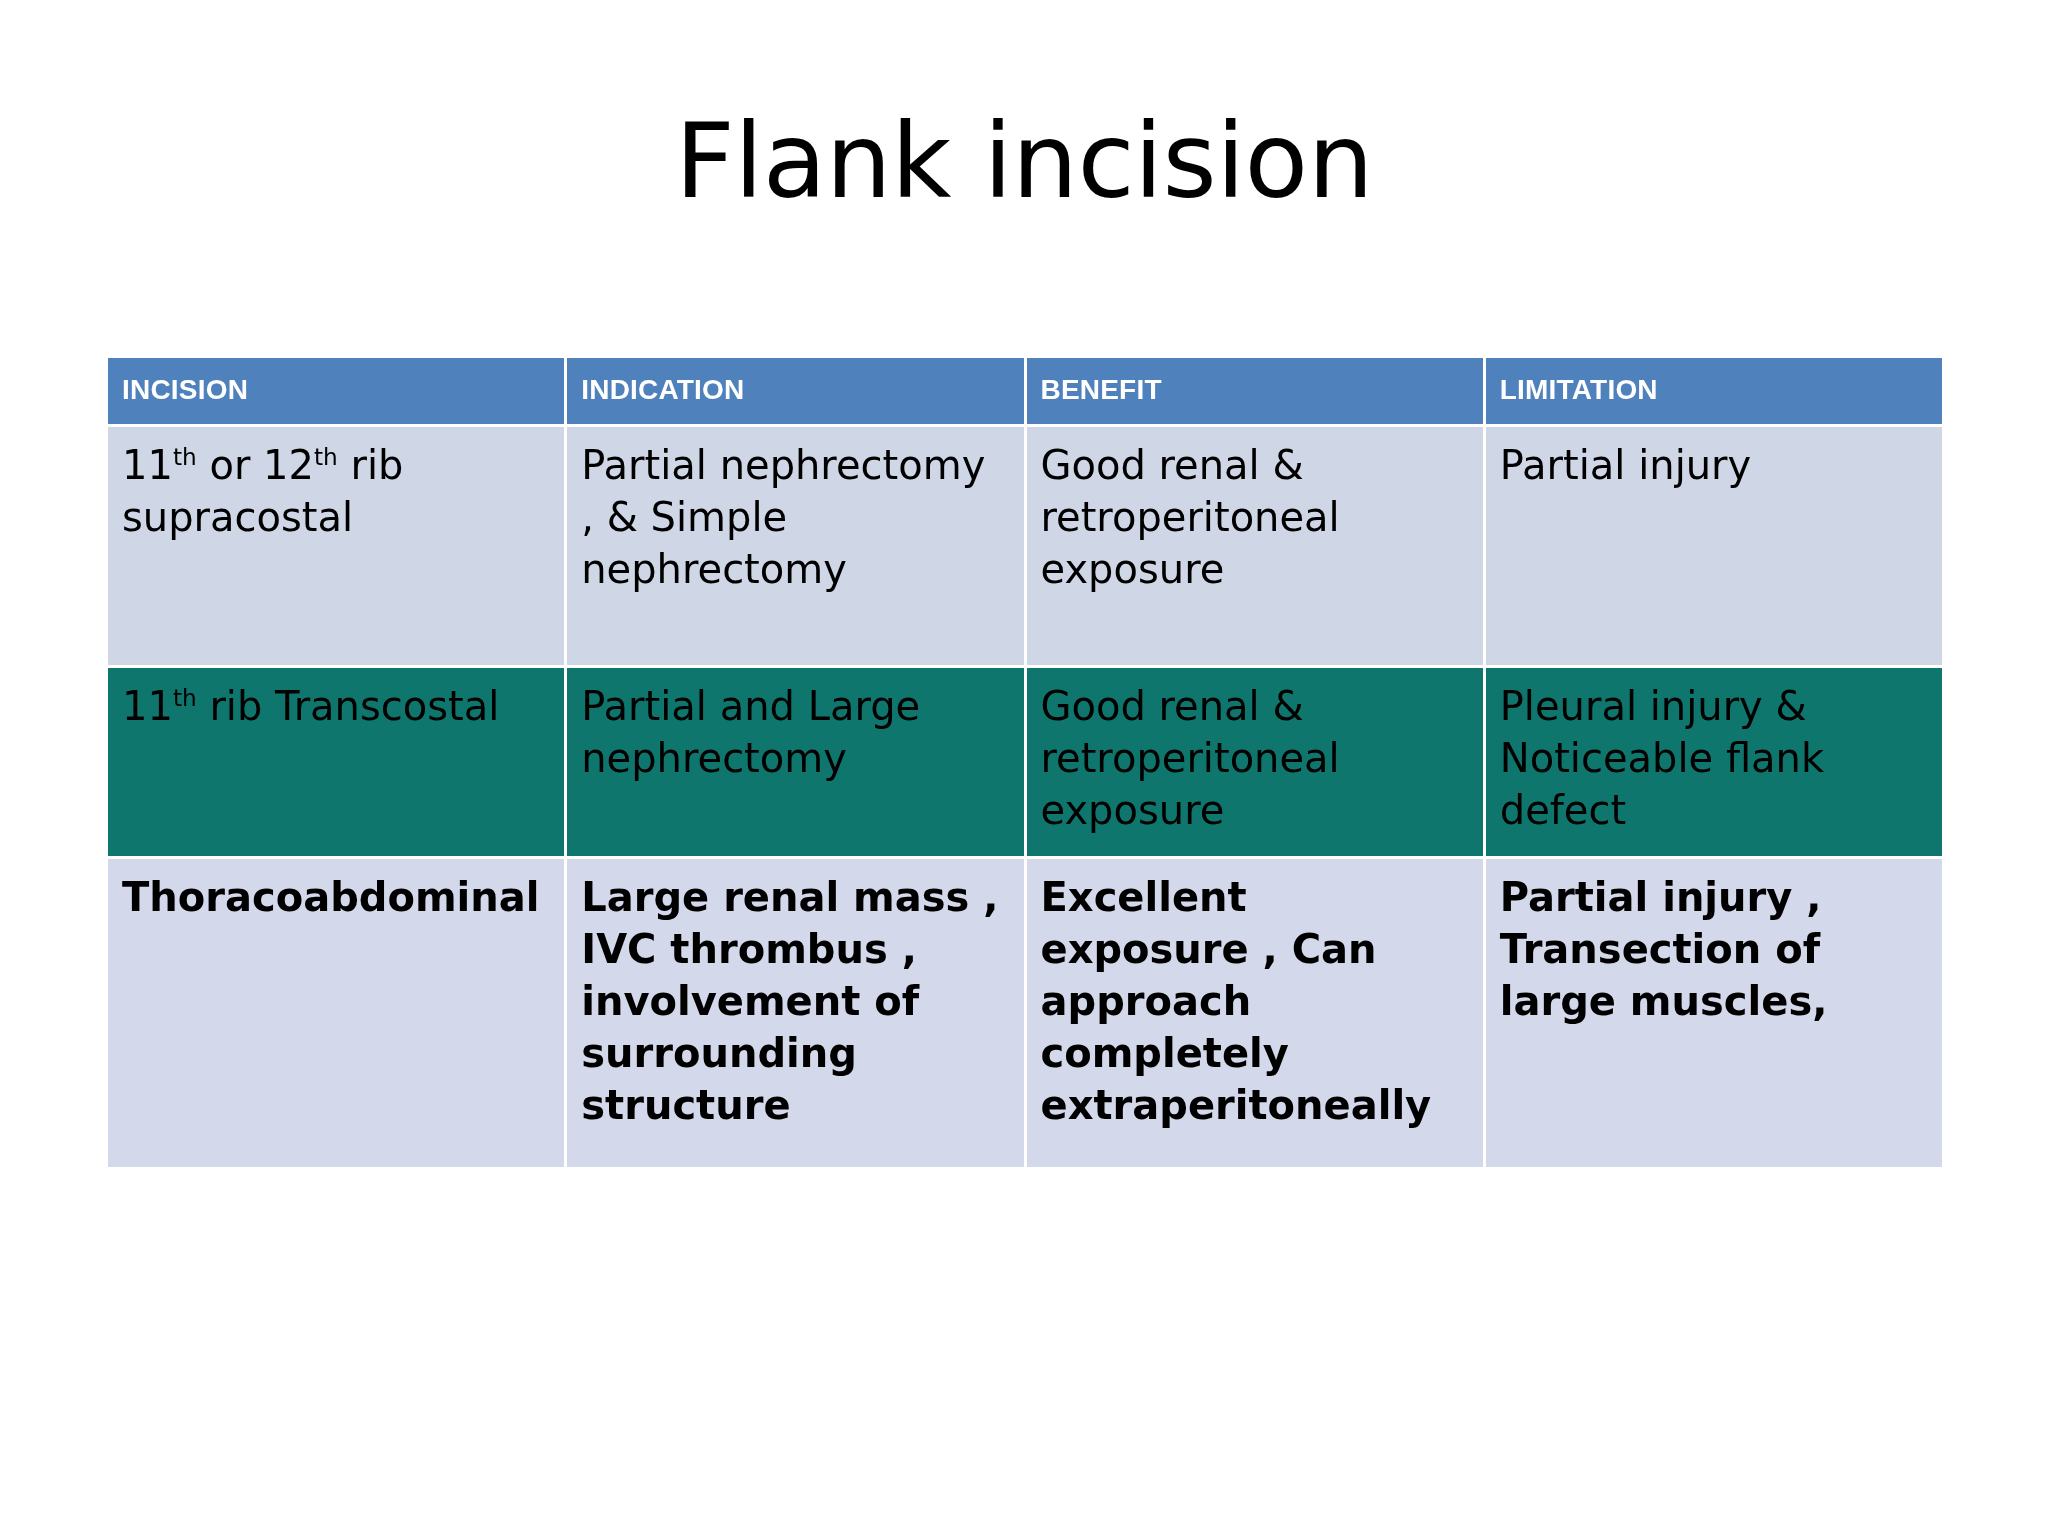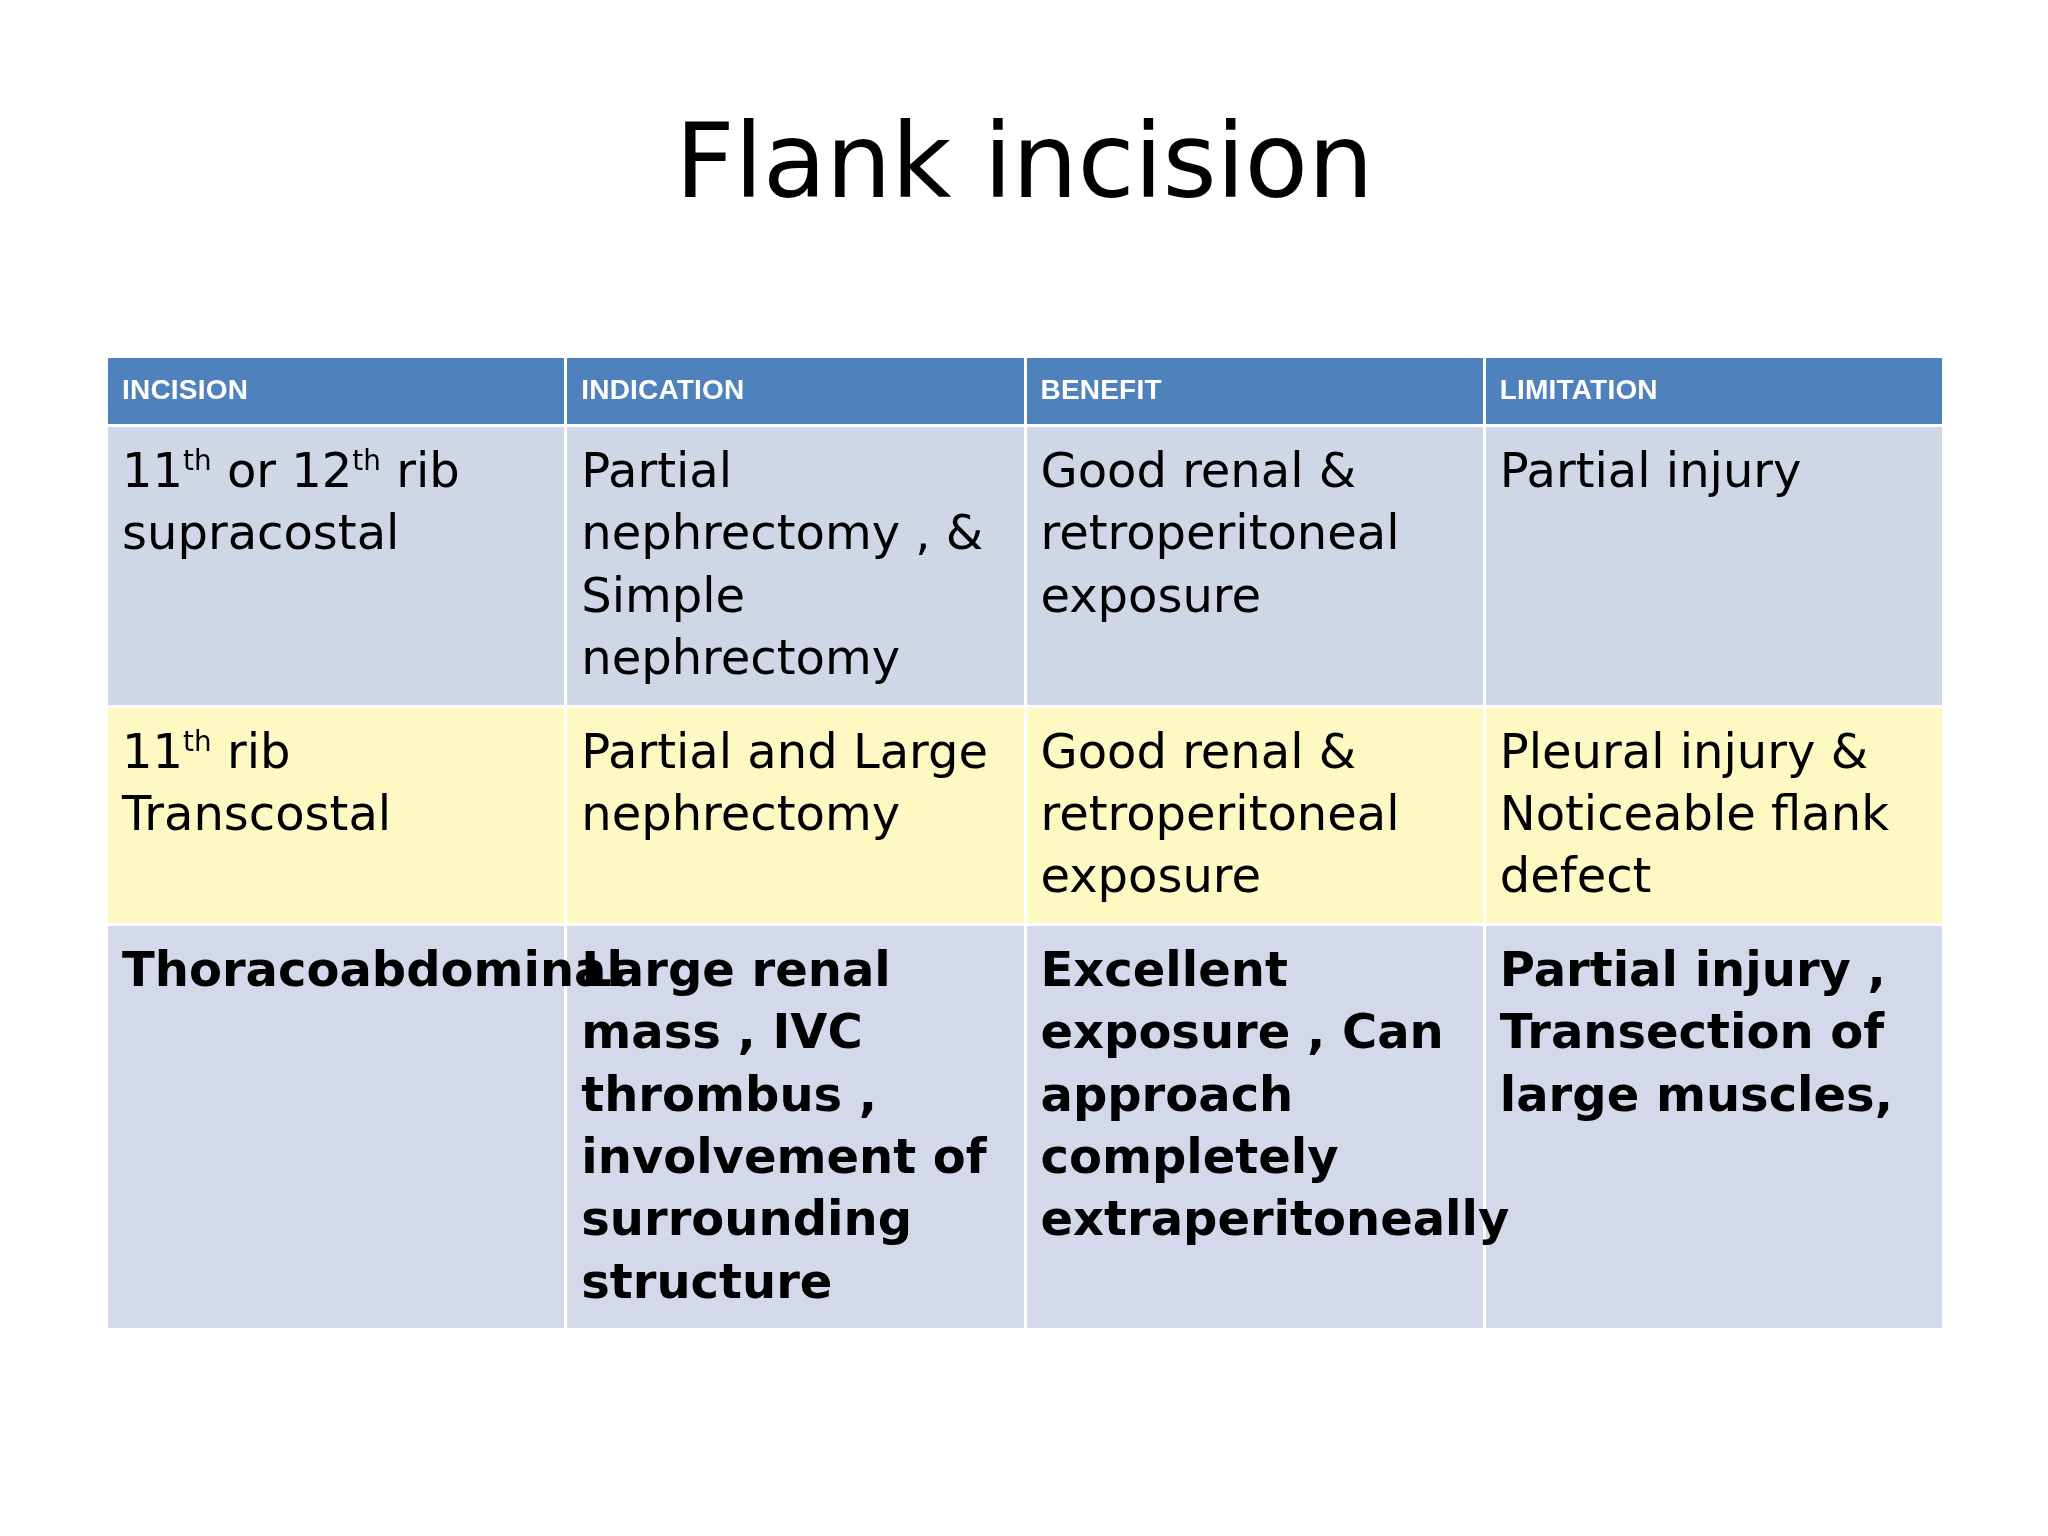--- a/index.html
+++ b/index.html
@@ -65,32 +65,32 @@
     font-weight: 700;
     text-align: left;
     padding: 10px 14px 12px 14px;
     height: 44px;
     vertical-align: middle;
     letter-spacing: 0.2px;
     font-family: "Liberation Sans", sans-serif;
   }
 
   tbody td {
-    font-size: 48px;
+    font-size: 40px;
     font-weight: 400;
     line-height: 1.30;
     text-align: left;
     vertical-align: top;
     padding: 12px 16px 16px 14px;
     color: #000000;
     font-family: "DejaVu Sans", sans-serif;
   }
 
   tbody tr.row-shade-a td { background: #CFD7E6; }
-  tbody tr.row-shade-b td { background: #fef9c3; }
+  tbody tr.row-shade-b td { background: #0f766e; }
   tbody tr.row-shade-c td { background: #D3D8EA; }
 
   tbody tr.row-1 td { height: 210px; }
   tbody tr.row-2 td { height: 160px; }
   tbody tr.row-3 td { height: 280px; font-weight: bold; }
 
   sup {
     font-size: 0.58em;
     vertical-align: super;
     line-height: 0;

